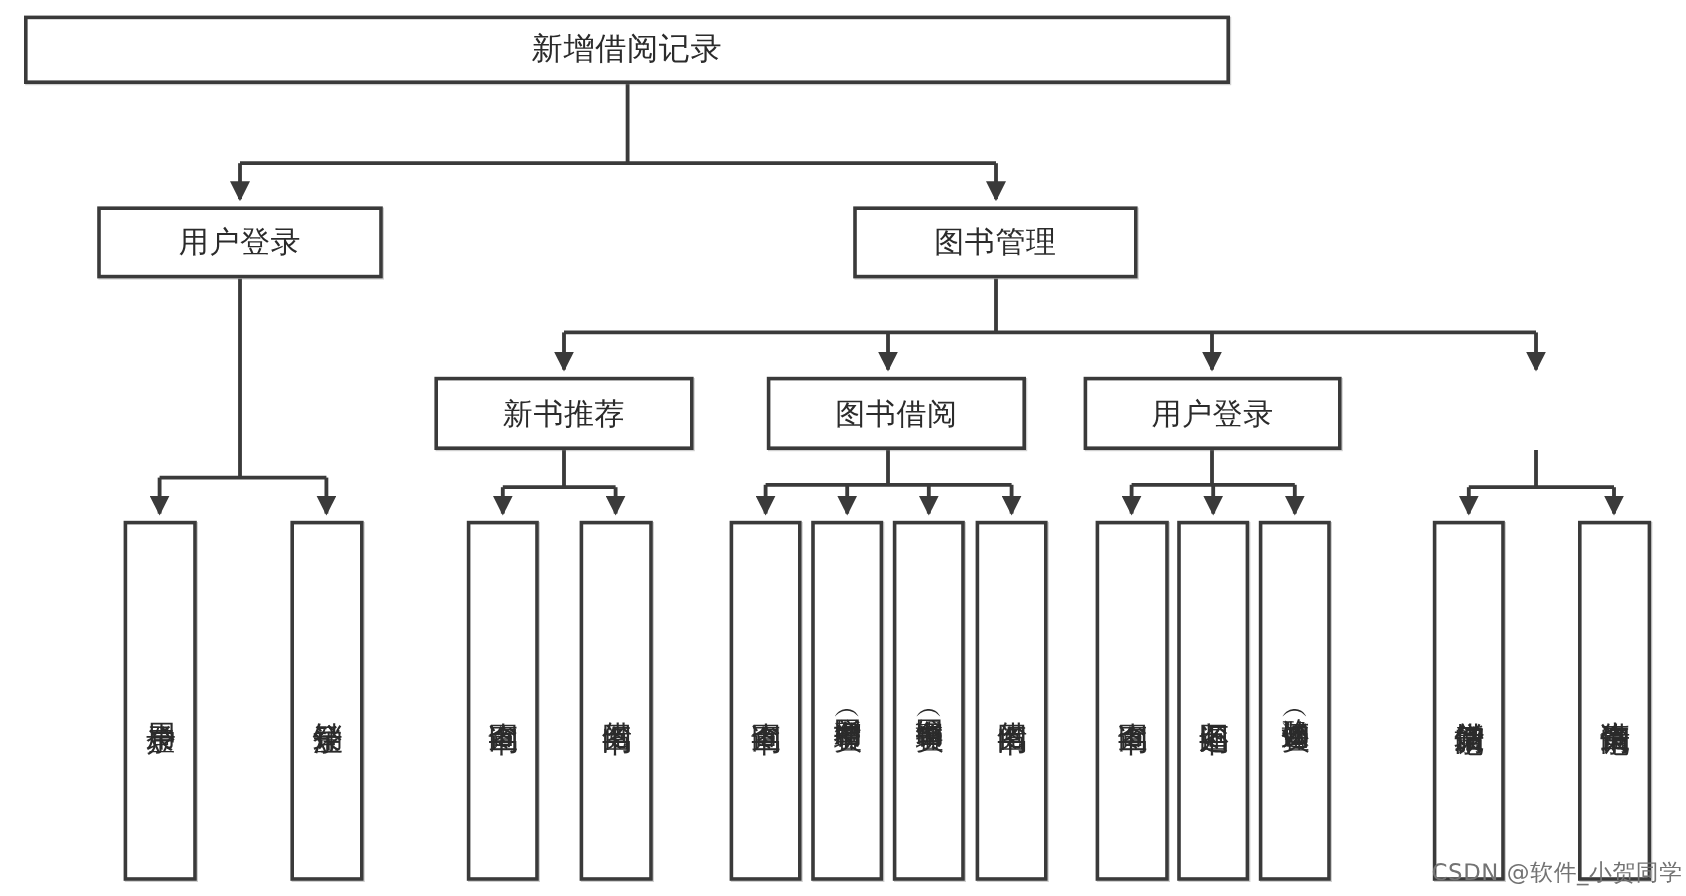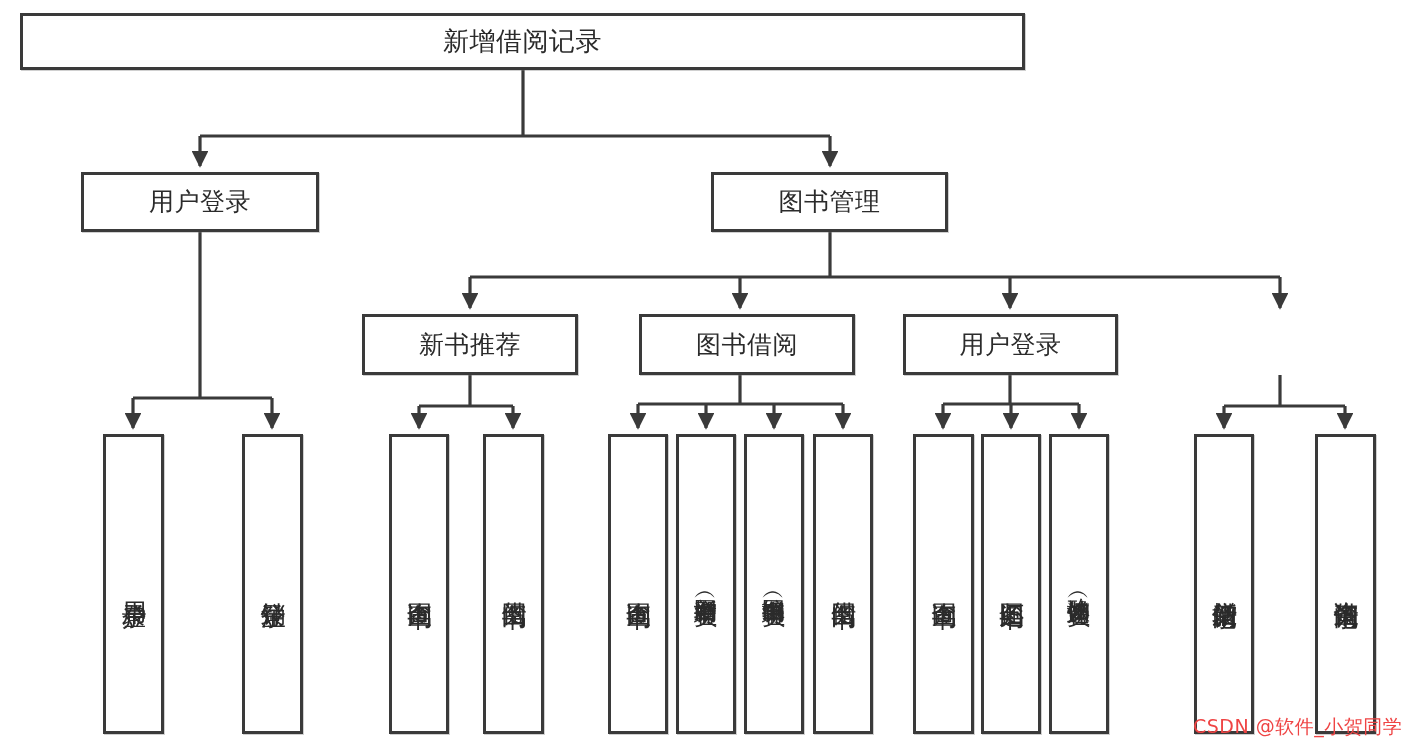--- a/index.html
+++ b/index.html
@@ -58,21 +58,21 @@
     font-size: 25px;
     line-height: 1.05;
     letter-spacing: 1px;
     max-height: 100%;
   }
   .node.vert.narrow .label {
     font-size: 23px;
   }
   .watermark {
     position: absolute;
-    color: #ef4444;
+    color: #737373;
     font-size: 19px;
     white-space: nowrap;
     letter-spacing: 0.5px;
     font-family: "DejaVu Sans", "Liberation Sans", sans-serif;
   }
 </style>
 </head>
 <body>
 
 <div id="canvas">

